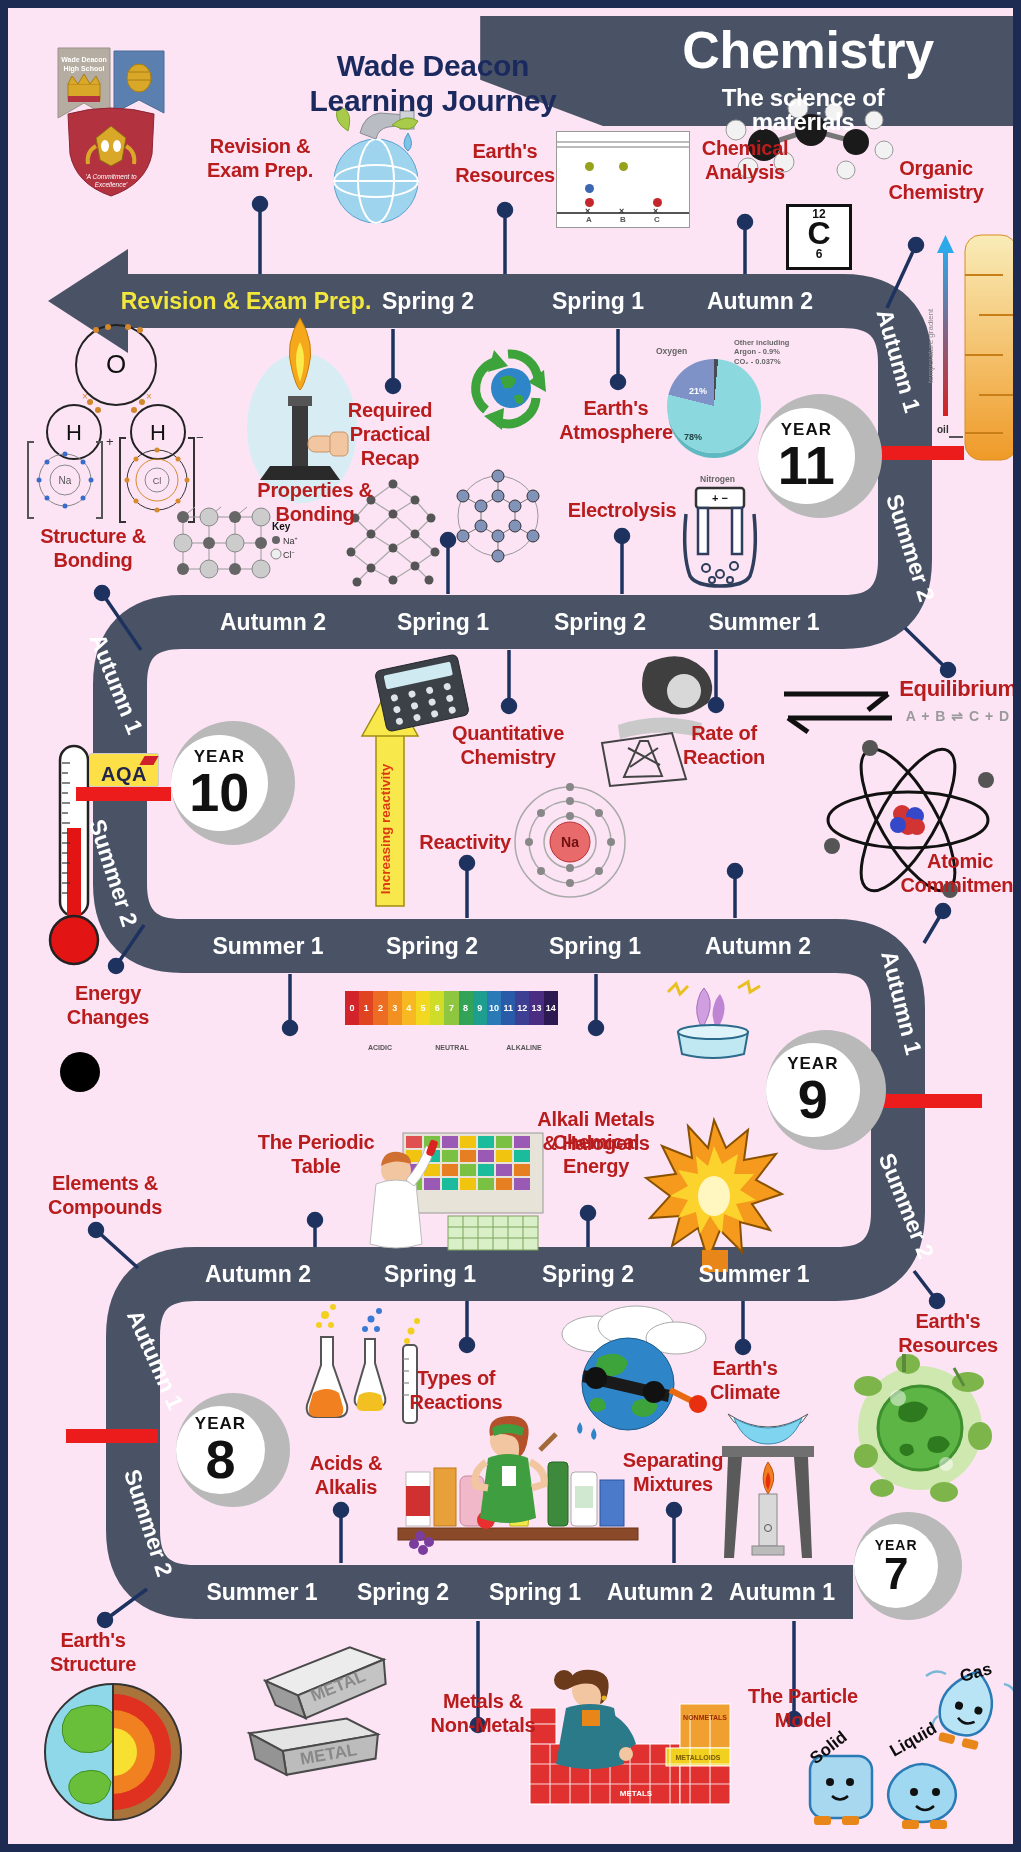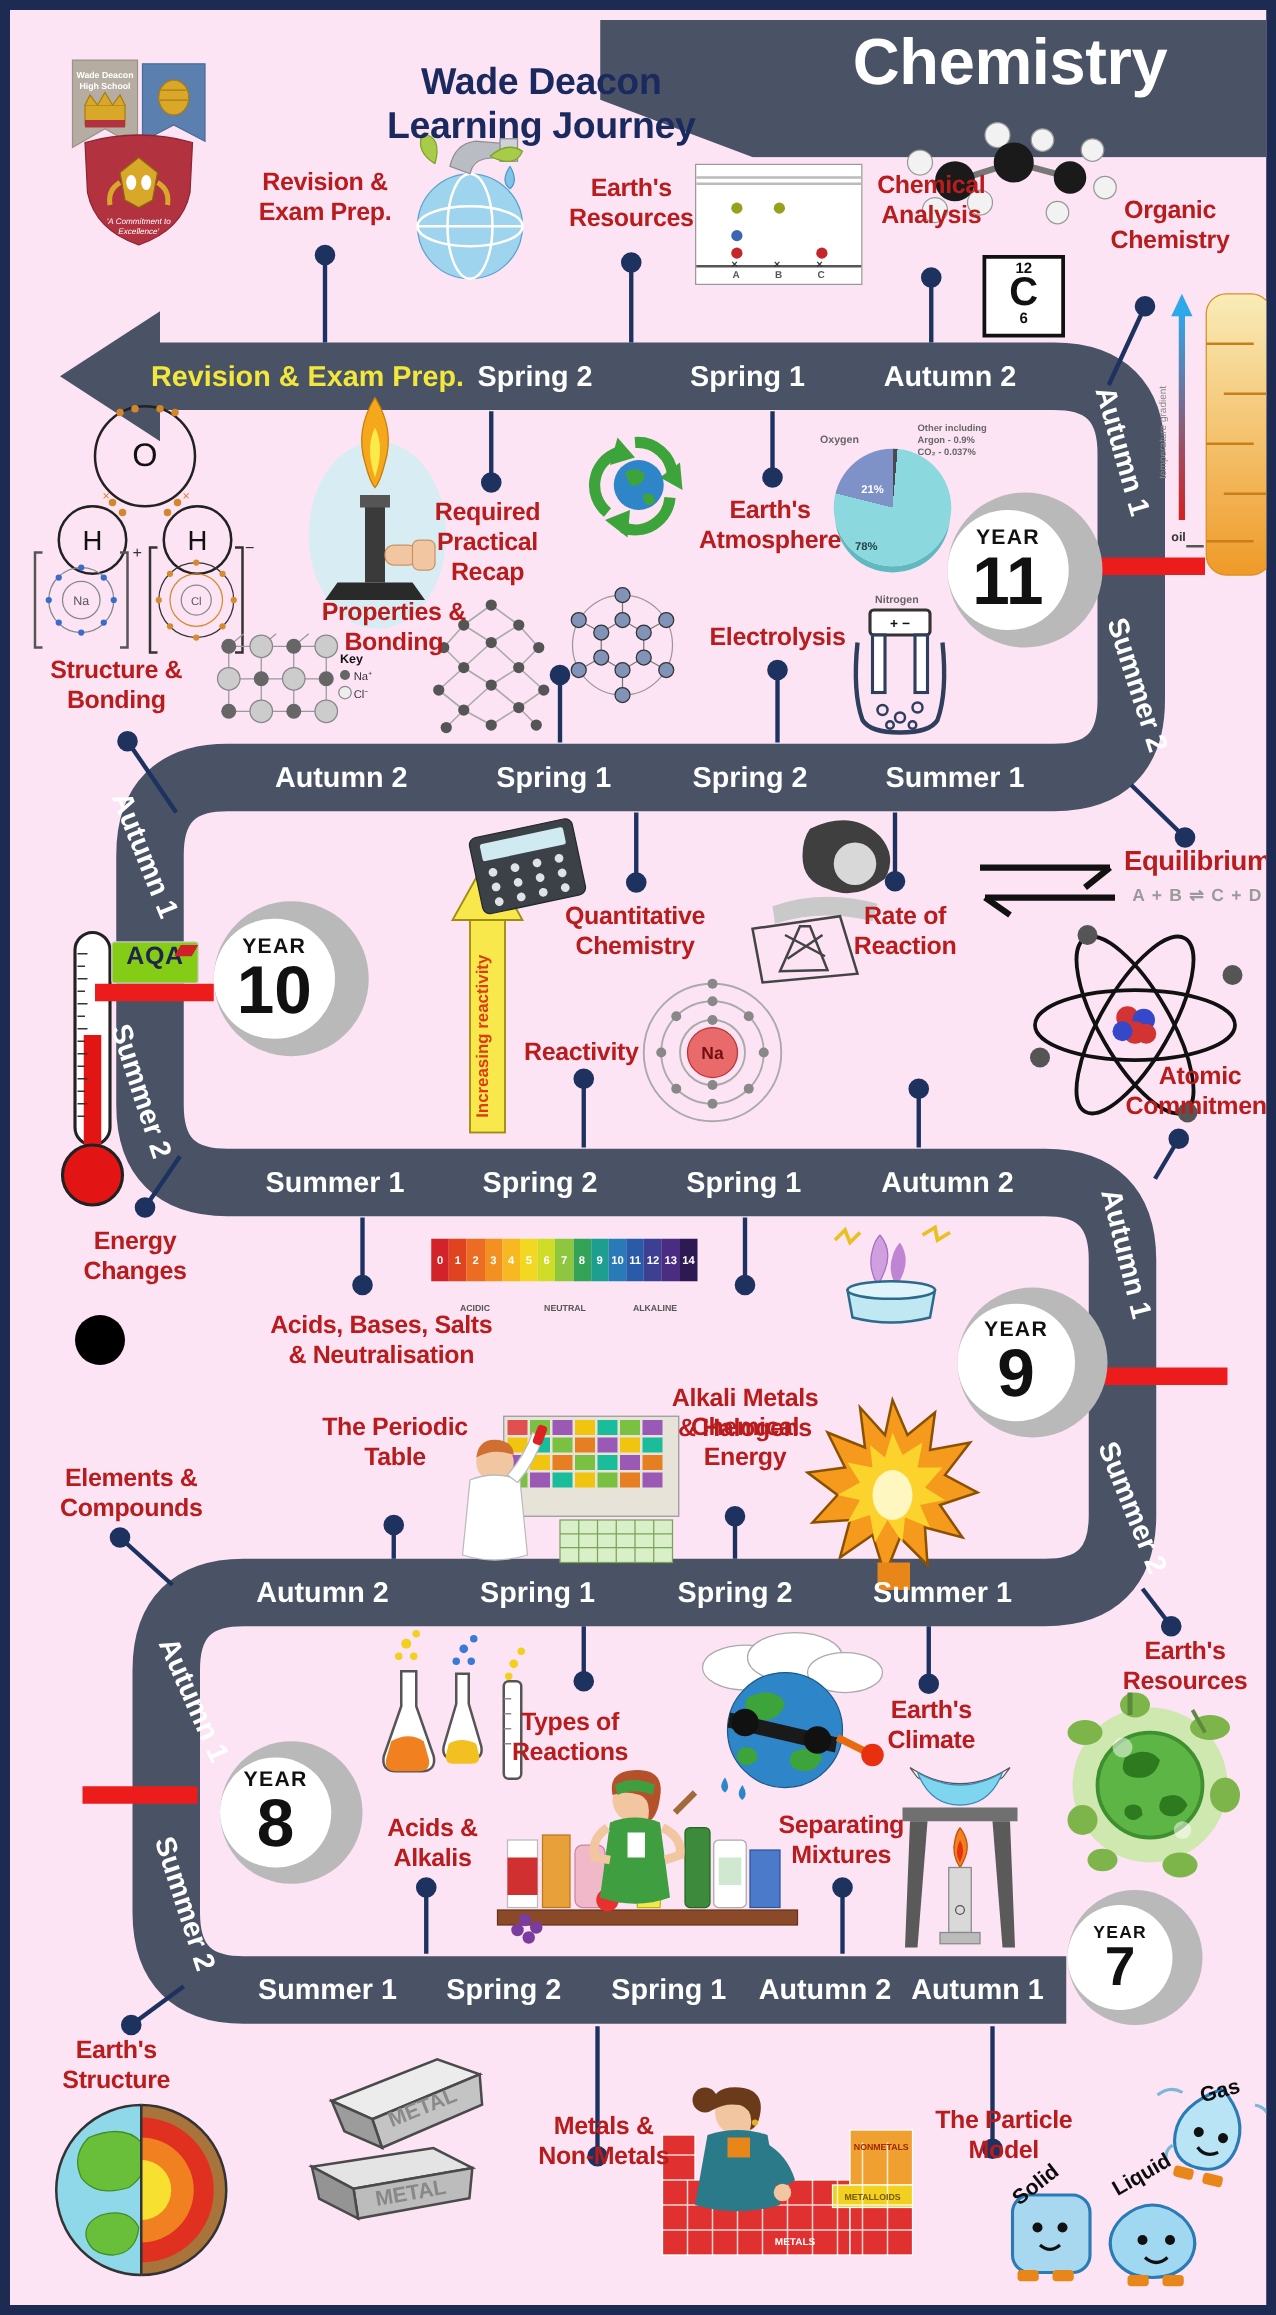--- a/index.html
+++ b/index.html
@@ -8,21 +8,21 @@
   .lbl{position:absolute;transform:translateX(-50%);font:600 20px/1.2 "Liberation Sans",sans-serif;color:#b91c1c;text-align:center;white-space:pre-line;letter-spacing:-0.3px;z-index:6;}
   .season{position:absolute;transform:translate(-50%,-50%);font:700 23px "Liberation Sans",sans-serif;color:#fff;white-space:nowrap;z-index:5;}
   .season.yellow{color:#f2e73c;}
   .vseason{position:absolute;transform-origin:center;font:700 23px "Liberation Sans",sans-serif;color:#fff;white-space:nowrap;z-index:5;}
   .badge{position:absolute;border-radius:50%;background:#b9b9b9;z-index:7;display:flex;align-items:center;justify-content:flex-start;}
   .badge .in{background:#fff;border-radius:50%;width:78%;height:78%;display:flex;flex-direction:column;align-items:center;justify-content:center;}
   .badge .yr{font:800 17px "Liberation Sans",sans-serif;color:#111;letter-spacing:1px;}
   .badge .num{font:800 54px/0.95 "Liberation Sans",sans-serif;color:#111;}
   .badge.sm .yr{font-size:14px;} .badge.sm .num{font-size:44px;}
   .redbar{position:absolute;background:#ed1c1c;z-index:6;}
-  .aqa{position:absolute;background:#84cc16;z-index:7;display:flex;align-items:flex-start;justify-content:center;border-radius:2px;box-shadow:0 0 0 1px #ccc;}
+  .aqa{position:absolute;background:#fde047;z-index:7;display:flex;align-items:flex-end;justify-content:center;border-radius:2px;box-shadow:0 0 0 1px #ccc;}
   .aqa span{font:800 20px "Liberation Sans",sans-serif;color:#20254c;letter-spacing:0.5px;}
   .aqa i{position:absolute;right:2px;top:2px;width:14px;height:9px;background:#d21f2c;transform:skewX(-30deg);}
   .phwrap{position:absolute;display:flex;z-index:6;}
   .phcell{width:14.2px;height:34px;display:flex;align-items:center;justify-content:center;font:700 9px "Liberation Sans",sans-serif;color:#fff;}
   .phzone{position:absolute;font:700 7px "Liberation Sans",sans-serif;color:#555;z-index:6;transform:translateX(-50%);}
   .metals{position:absolute;width:110px;text-align:right;font:700 12.5px/19.5px "Liberation Sans",sans-serif;color:#111;z-index:6;}
   .state-lbl{position:absolute;font:800 17px "Liberation Sans",sans-serif;color:#0c0c0c;z-index:7;white-space:nowrap;}
   svg{position:absolute;overflow:visible;}
   .formula{position:absolute;transform:translateX(-50%);font:700 14px "Liberation Sans",sans-serif;color:#9a9a9a;letter-spacing:1px;z-index:6;white-space:nowrap;}
 </style>
@@ -31,20 +31,21 @@
 
 <div id="canvas">
 
   <svg width="1021" height="1852" style="left:0;top:0;z-index:1">
     <polygon points="40,293 120,241 120,345" fill="#4a5365"></polygon>
     <path d="M 112 293 H 835 Q 897 293 897 355 V 552 Q 897 614 835 614 H 174 Q 112 614 112 676 V 876 Q 112 938 174 938 H 828 Q 890 938 890 1000 V 1204 Q 890 1266 828 1266 H 187 Q 125 1266 125 1328 V 1522 Q 125 1584 187 1584 H 845" fill="none" stroke="#4a5365" stroke-width="54"></path>
   </svg>
 
   <div class="abs" style="left:420px;top:8px;width:593px;height:110px;background:#4a5365;clip-path:polygon(8.8% 0,100% 0,100% 100%,29.5% 100%,8.8% 58%);z-index:2"></div>
   <div class="lbl" style="left:800px;top:16px;font:800 52px/1 'Liberation Sans',sans-serif;color:#fff;z-index:3">Chemistry</div>
+  <div class="lbl" style="left:795px;top:78px;font:700 24px/1 'Liberation Sans',sans-serif;color:#fff;z-index:3">The science of materials</div>
   <div class="lbl" style="left:425px;top:40px;font:800 30px/1.18 'Liberation Sans',sans-serif;color:#1b2a5e;z-index:3">Wade Deacon
 Learning Journey</div>
 
   <svg width="125" height="160" style="left:40px;top:36px;z-index:3">
     <polygon points="10,4 62,4 62,74 36,59 10,74" fill="#b6ada2" stroke="#9a9187"></polygon>
     <polygon points="66,7 116,7 116,69 91,56 66,69" fill="#5b7fae" stroke="#4a6c99"></polygon>
     <ellipse cx="91" cy="34" rx="12" ry="14" fill="#d9a829" stroke="#a87d12"></ellipse>
     <line x1="81" y1="28" x2="101" y2="28" stroke="#a87d12"></line>
       <line x1="80" y1="36" x2="102" y2="36" stroke="#a87d12"></line>
     <rect x="20" y="40" width="32" height="16" fill="#d9a829" stroke="#a87d12"></rect>
@@ -639,22 +640,20 @@
     <div class="phcell" style="background: rgb(42, 122, 184);">10</div>
     <div class="phcell" style="background: rgb(42, 91, 168);">11</div>
     <div class="phcell" style="background: rgb(61, 63, 146);">12</div>
     <div class="phcell" style="background: rgb(74, 45, 131);">13</div>
     <div class="phcell" style="background: rgb(46, 26, 82);">14</div>
   </div>
   <div class="phzone" style="left:372px;top:1036px">ACIDIC</div>
   <div class="phzone" style="left:444px;top:1036px">NEUTRAL</div>
   <div class="phzone" style="left:516px;top:1036px">ALKALINE</div>
 
-  <div class="lbl" style="left:297px;top:1040px">Acids, Bases, Salts
-&amp; Neutralisation</div>
   <div class="lbl" style="left:588px;top:1099px">Alkali Metals
 &amp; Halogens</div>
 
   <svg width="105" height="85" style="left:652px;top:972px;z-index:2">
     <polyline points="8,12 16,4 20,14 28,6" fill="none" stroke="#e8c020" stroke-width="3"></polyline>
     <polyline points="78,8 88,2 90,12 100,6" fill="none" stroke="#e8c020" stroke-width="3"></polyline>
     <path d="M 44 8 q 10 12 4 28 q -4 10 -6 12 q -8 -14 -4 -28 q 2 -8 6 -12" fill="#cf9fe0" stroke="#a86ec0"></path>
     <path d="M 60 14 q 8 12 2 26 q -3 7 -5 9 q -7 -12 -3 -24 q 2 -7 6 -11" fill="#bf85d4"></path>
     <path d="M 18 52 q 35 -8 70 0 l -4 22 q -31 8 -62 0 z" fill="#bfe8f2" stroke="#2b6a8a" stroke-width="2"></path>
     <ellipse cx="53" cy="52" rx="35" ry="7" fill="#dff4fa" stroke="#2b6a8a" stroke-width="2"></ellipse>

